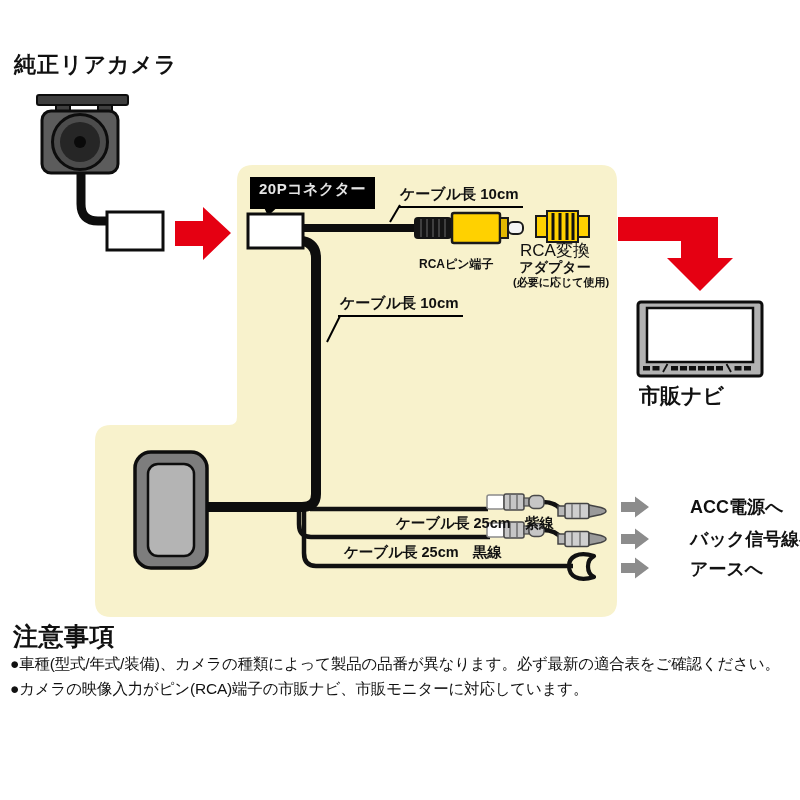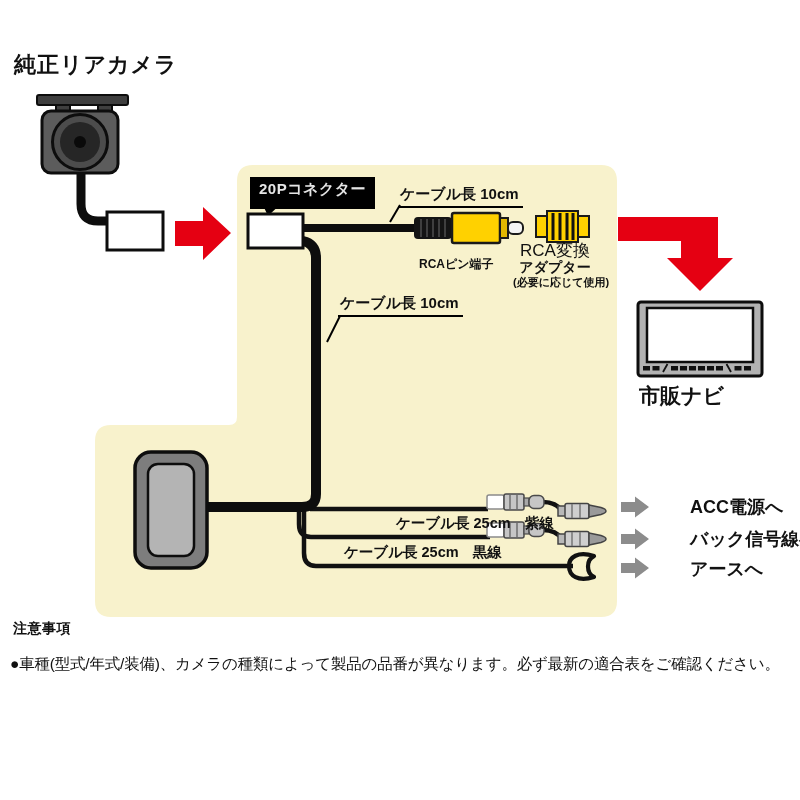--- a/index.html
+++ b/index.html
@@ -17,21 +17,21 @@
   .rca-adp .l1{font-size:17px;font-weight:normal;line-height:16px;}
   .rca-adp .l2{font-size:14px;font-weight:bold;line-height:16px;}
   .rca-adp .l3{font-size:11px;font-weight:bold;line-height:11px;margin-top:2px;}
   .adapter-title{left:359px;top:380px;font-size:24px;font-weight:900;letter-spacing:.5px;}
   .monitor-label{left:639px;top:383px;font-size:21px;font-weight:700;line-height:26px;}
   .wire-label{font-size:14.5px;font-weight:bold;}
   .wire-label .clr{margin-left:14px;}
   .w1{left:336px;top:486px;} .w2{left:355px;top:514px;margin-left:41px;} .w3{left:336px;top:543px;margin-left:8px;}
   .dest{left:690px;font-size:18px;font-weight:700;}
   .d1{top:495px;} .d2{top:527px;} .d3{top:557px;}
-  .notes-head{left:13px;top:620px;font-size:14px;font-weight:900;letter-spacing:.5px;}
+  .notes-head{left:13px;top:620px;font-size:25px;font-weight:900;letter-spacing:.5px;}
   .note{left:10px;font-size:15.5px;font-weight:500;letter-spacing:-.2px;}
   .n1{top:654px;} .n2{top:679px;} .n3{top:703px;}
 </style>
 </head>
 <body>
 
 <div id="stage">
 
 <svg id="diagram-svg" width="800" height="800" viewBox="0 0 800 800">
 
@@ -167,14 +167,15 @@
 <div class="abs wire-label w3">
   <span>ケーブル長 25cm</span><span class="clr">黒線</span>
 </div>
 
 <div class="abs dest d1">ACC電源へ</div>
 <div class="abs dest d2">バック信号線へ</div>
 <div class="abs dest d3">アースへ</div>
 
 <div class="abs notes-head">注意事項</div>
 <div class="abs note n1">●車種(型式/年式/装備)、カメラの種類によって製品の品番が異なります。必ず最新の適合表をご確認ください。</div>
+<div class="abs note n2">●カメラの映像入力がピン(RCA)端子の市販ナビ、市販モニターに対応しています。</div>
 
 </div>
 
 </body></html>

